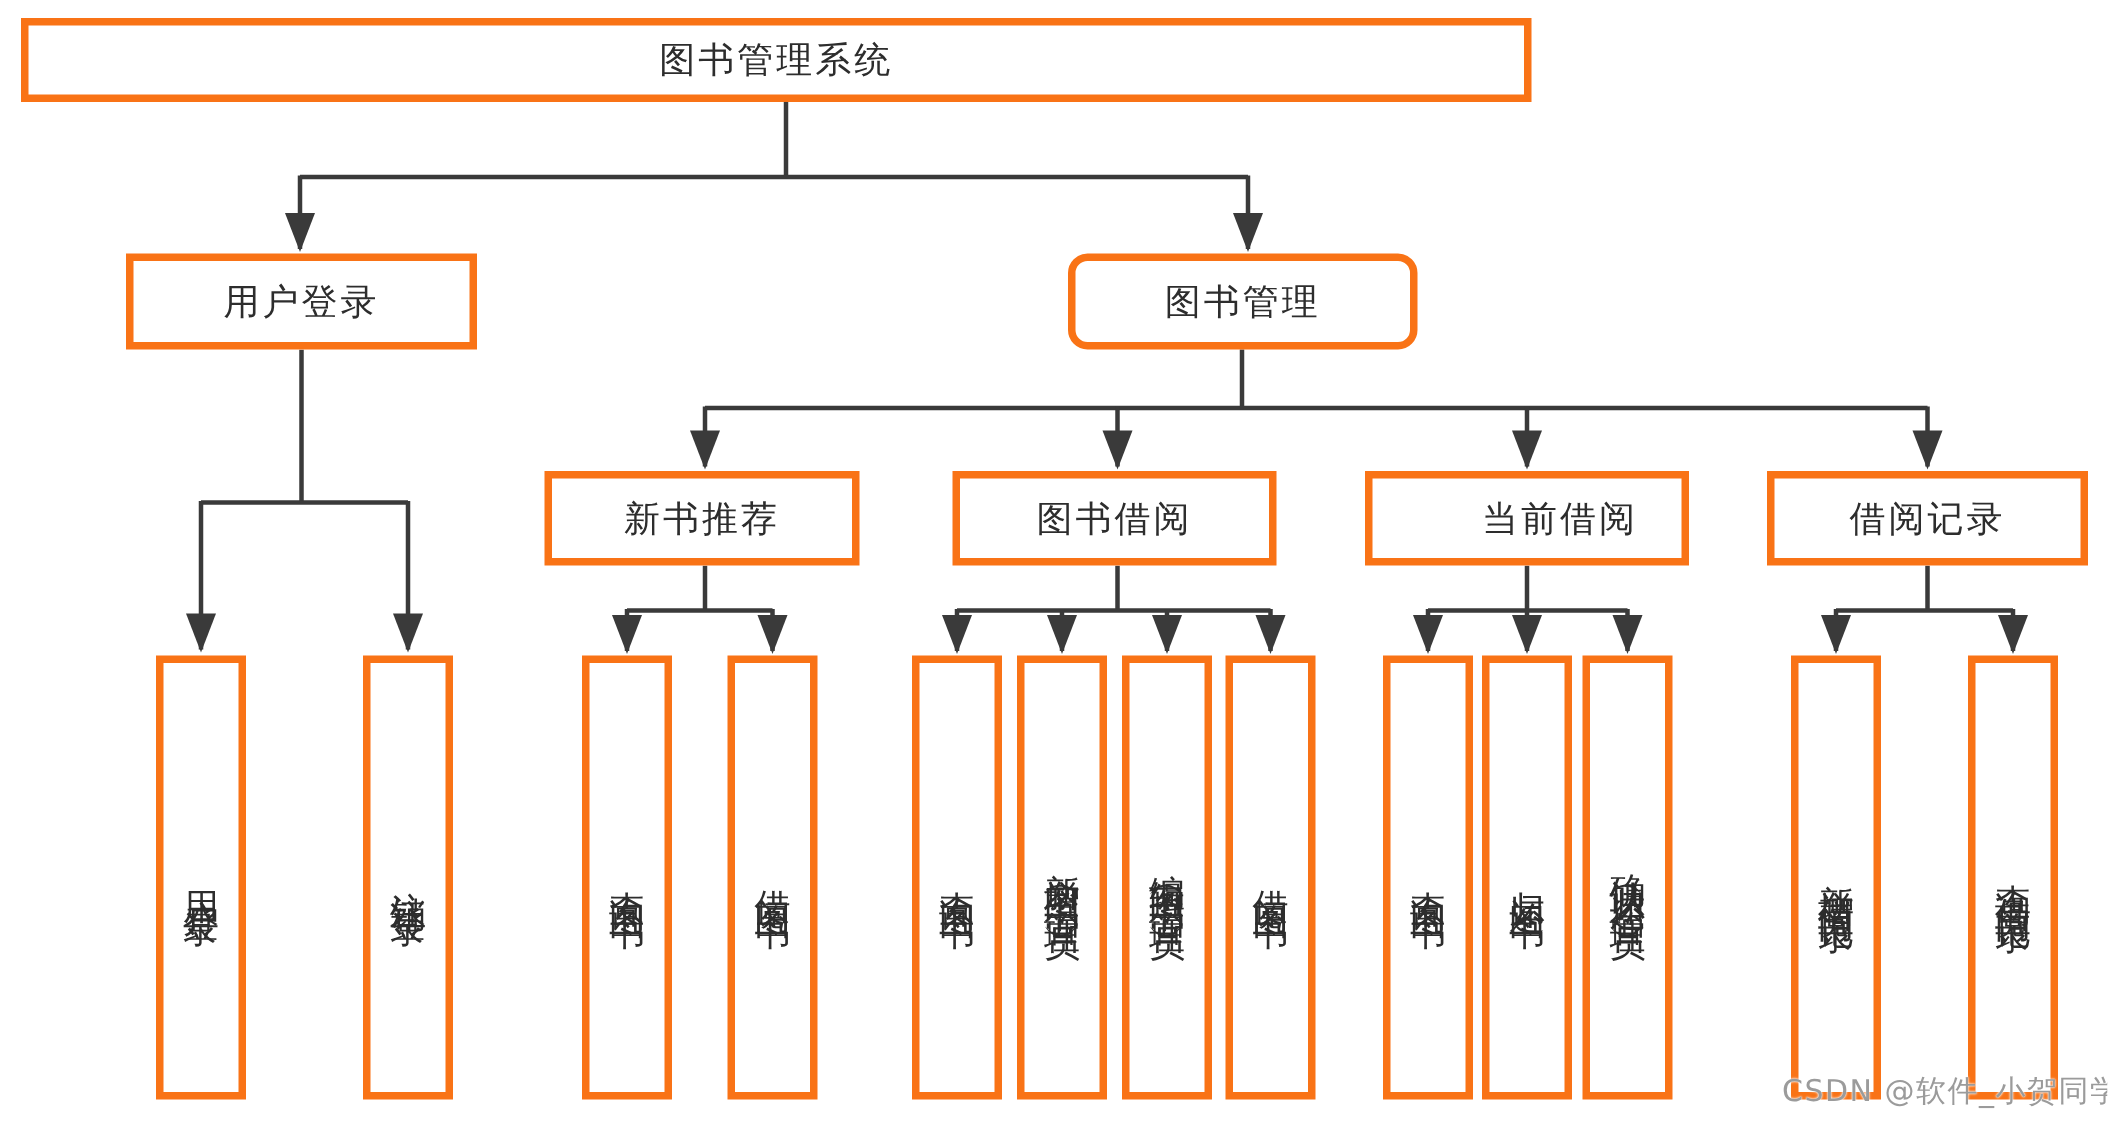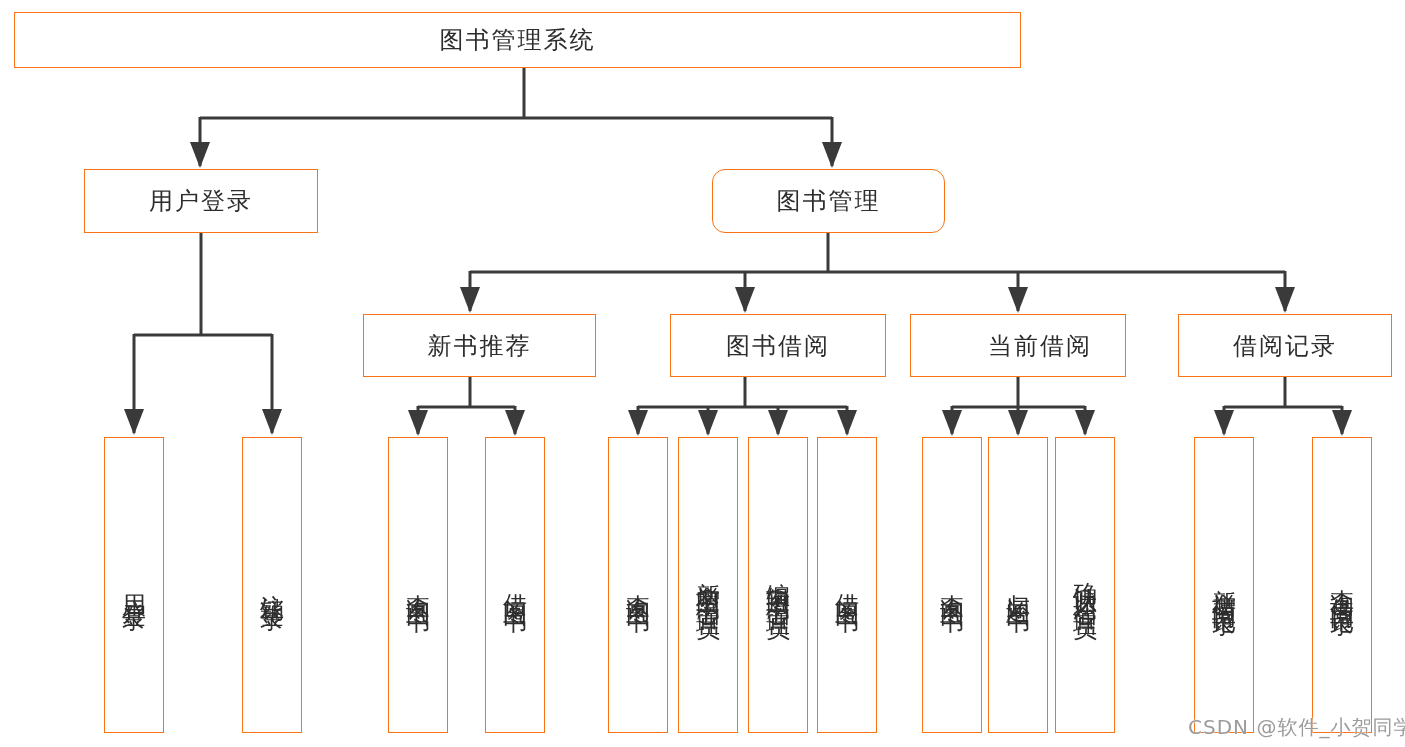--- a/index.html
+++ b/index.html
@@ -14,21 +14,21 @@
   #wires {
     position: absolute;
     left: 0; top: 0;
     width: 1405px; height: 747px;
     z-index: 1;
   }
   .node {
     position: absolute;
     box-sizing: border-box;
     background: #ffffff;
-    border: 1px solid #f97316;
+    border: 5px solid #f97316;
     display: flex;
     align-items: center;
     justify-content: center;
     z-index: 2;
     color: #2d2d2d;
   }
   .hnode { font-size: 24px; letter-spacing: 2px; white-space: nowrap; }
   .root  { left: 14px;   top: 12px;  width: 1007px; height: 56px; }
   .lvl2  { top: 169px; height: 64px; }
   .lvl3  { top: 314px; height: 63px; }
@@ -132,24 +132,24 @@
     <span>图书管理系统</span>
   </div>
 
   <div class="node hnode lvl2" style="left:84px; width:234px;">
     <span>用户登录</span>
   </div>
   <div class="node hnode lvl2" style="left:712px; width:233px;border-radius:13px;">
     <span>图书管理</span>
   </div>
 
-  <div class="node hnode lvl3" style="left:363px; width:233px;">
+  <div class="node hnode lvl3" style="left:363px; width:210px;">
     <span>新书推荐</span>
   </div>
-  <div class="node hnode lvl3" style="left:670px; width:216px;">
+  <div class="node hnode lvl3" style="left:635px; width:216px;">
     <span>图书借阅</span>
   </div>
   <div class="node hnode lvl3" style="left:910px; width:216px;padding-left:44px;">
     <span>当前借阅</span>
   </div>
   <div class="node hnode lvl3" style="left:1178px; width:214px;text-align:center;">
     <span>借阅记录</span>
   </div>
 
   <div class="node leaf" style="left:104px;">

